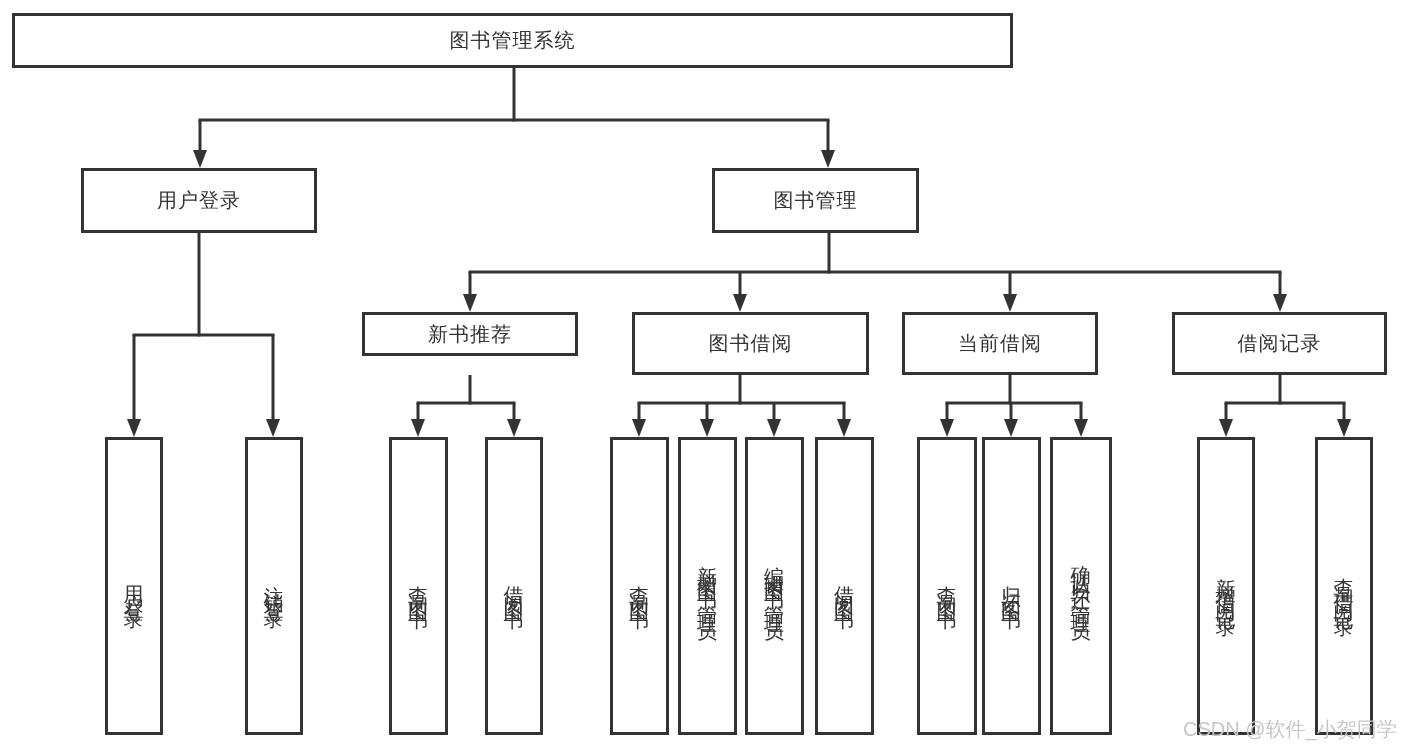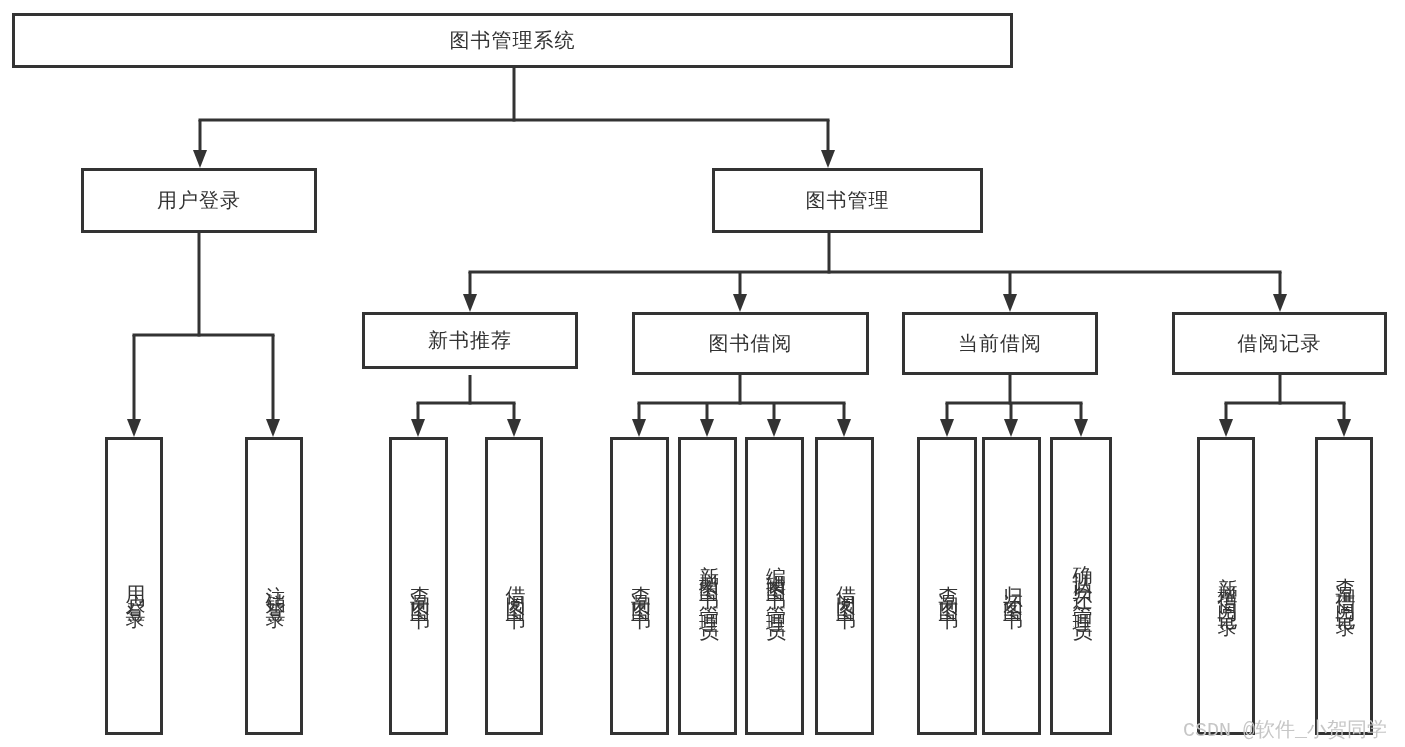--- a/index.html
+++ b/index.html
@@ -12,21 +12,20 @@
   body {
     font-family: "Liberation Sans", "DejaVu Sans", sans-serif;
     background: #888;
   }
   #stage {
     position: relative;
     width: 1405px;
     height: 747px;
     background: var(--bg);
     overflow: hidden;
-    font-family: Liberation Mono, monospace;
   }
   #connectors {
     position: absolute;
     left: 0; top: 0;
     width: 1405px; height: 747px;
     color: var(--line);
   }
   #connectors line { stroke: currentColor; stroke-width: 3; }
   #connectors polygon { fill: currentColor; stroke: none; }
   .node {
@@ -142,25 +141,25 @@
     </g>
   </svg>
 
   <div class="node h" style="left:12px;top:13px;width:1001px;height:55px">
     <span class="lbl">图书管理系统</span>
   </div>
 
   <div class="node h" style="left:81px;top:168px;width:236px;height:65px">
     <span class="lbl">用户登录</span>
   </div>
-  <div class="node h" style="left:712px;top:168px;width:271px;height:65px">
+  <div class="node h" style="left:712px;top:168px;width:207px;height:65px">
     <span class="lbl">图书管理</span>
   </div>
 
-  <div class="node h" style="left:362px;top:312px;width:216px;height:57px">
+  <div class="node h" style="left:362px;top:312px;width:216px;height:44px">
     <span class="lbl">新书推荐</span>
   </div>
   <div class="node h" style="left:632px;top:312px;width:237px;height:63px">
     <span class="lbl">图书借阅</span>
   </div>
   <div class="node h" style="left:902px;top:312px;width:196px;height:63px">
     <span class="lbl">当前借阅</span>
   </div>
   <div class="node h" style="left:1172px;top:312px;width:215px;height:63px">
     <span class="lbl">借阅记录</span>

